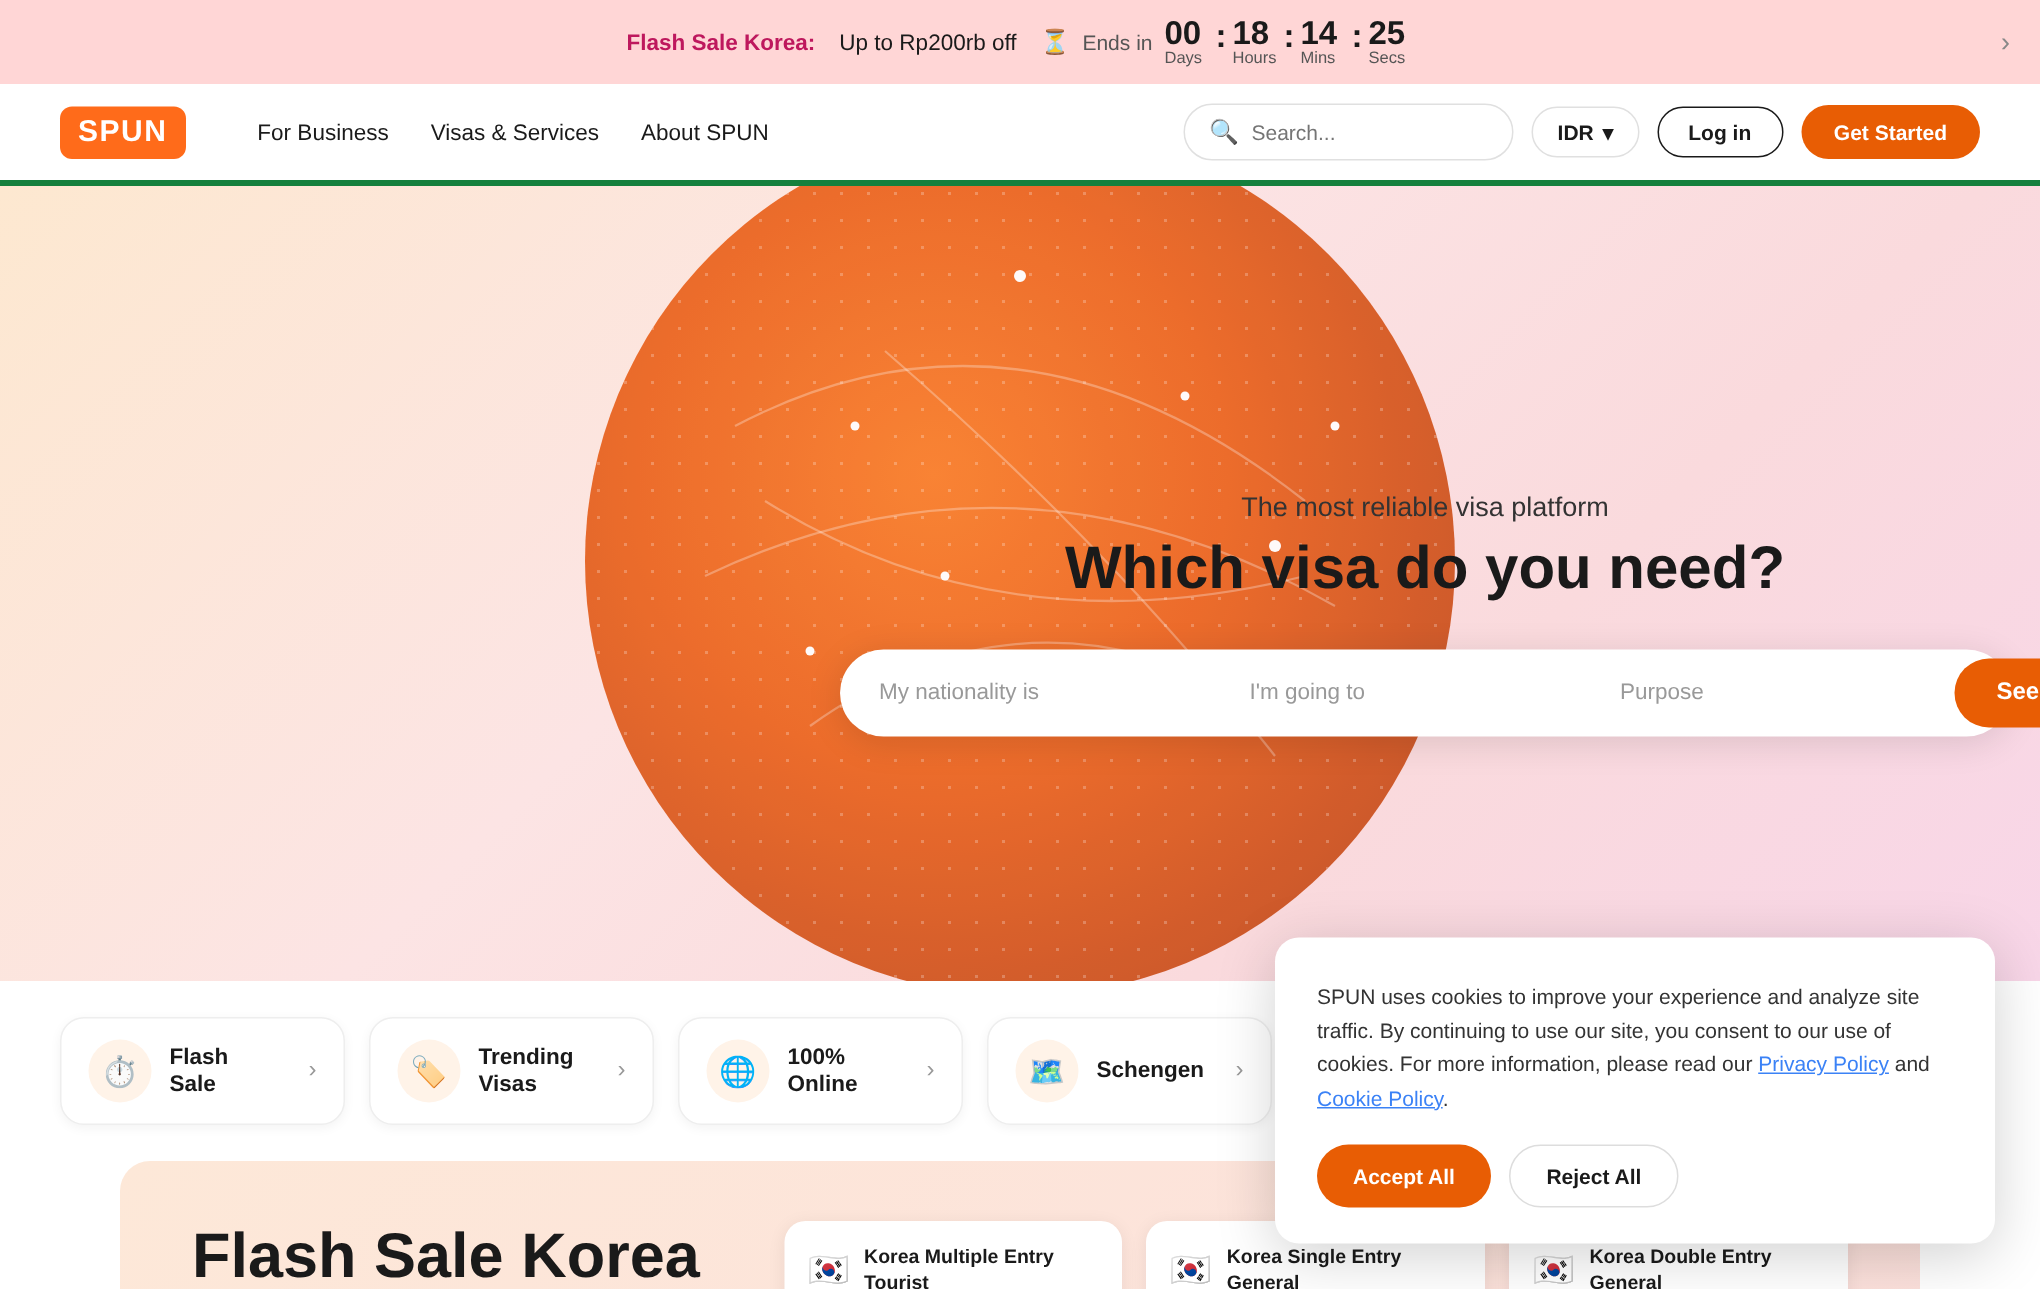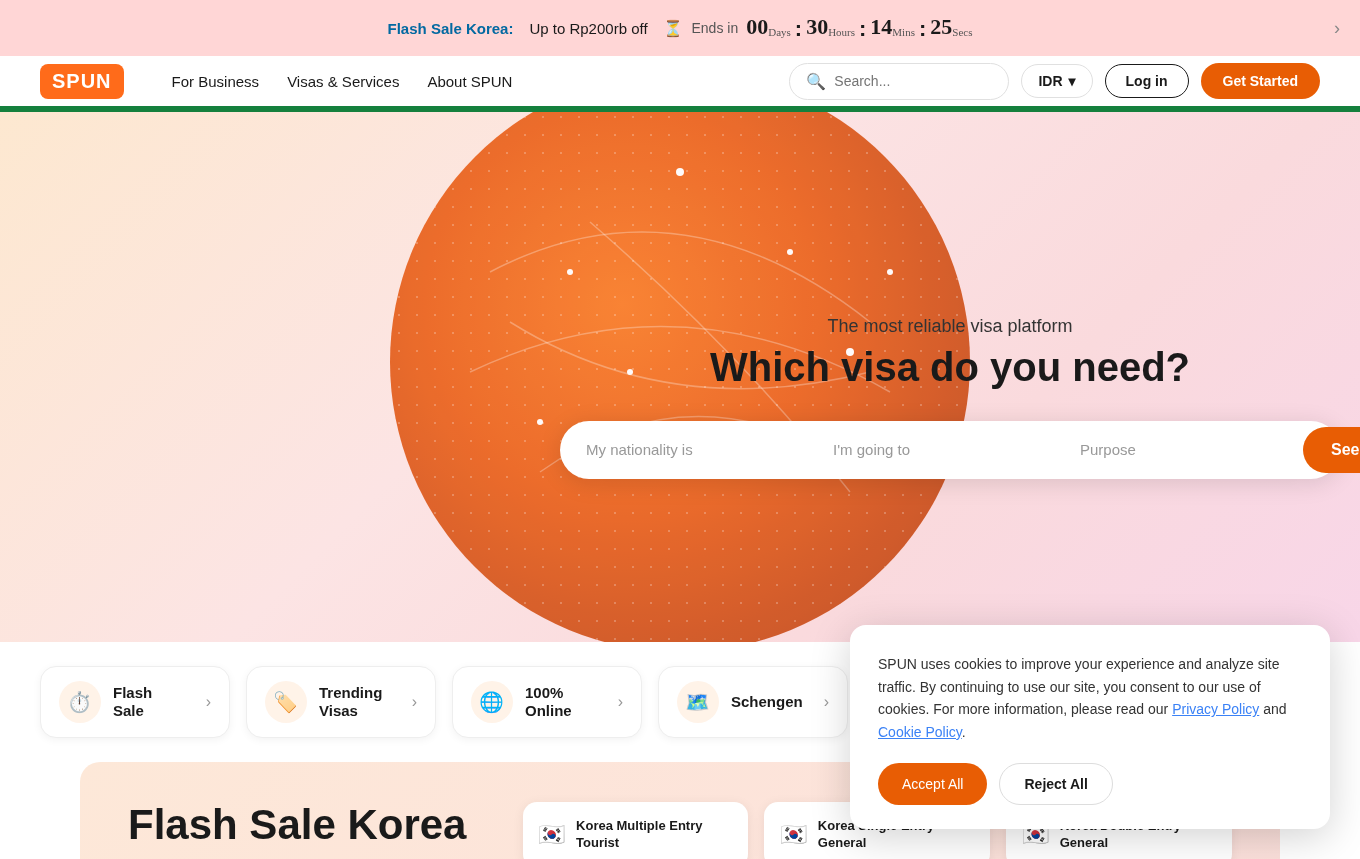--- a/index.html
+++ b/index.html
@@ -10,40 +10,40 @@
       background: #ffd6d6;
       display: flex;
       align-items: center;
       justify-content: center;
       padding: 10px 20px;
       gap: 16px;
       min-height: 56px;
       position: relative;
     }
     .flash-banner-text { font-size: 15px; color: #1a1a1a; }
-    .flash-banner-text strong { color: #0369a1; font-weight: 700; }
+    .flash-banner-text strong { color: #be185d; font-weight: 700; }
     .flash-banner-offer { font-size: 15px; color: #1a1a1a; }
     .flash-banner-countdown { display: flex; align-items: center; gap: 8px; }
     .flash-banner-countdown .hourglass { font-size: 16px; }
     .flash-banner-ends { font-size: 14px; color: #555; }
     .countdown-units { display: flex; gap: 4px; align-items: flex-start; }
-    .countdown-unit { display: flex; flex-direction: row; align-items: flex-end; min-width: 30px; font-family: Liberation Serif, serif; }
+    .countdown-unit { display: flex; flex-direction: column; align-items: flex-start; min-width: 30px; }
     .countdown-unit .num { font-size: 22px; font-weight: 700; color: #1a1a1a; line-height: 1; }
     .countdown-unit .lbl { font-size: 11px; color: #555; }
     .countdown-separator { font-size: 22px; font-weight: 700; color: #1a1a1a; line-height: 1; margin-top: 2px; }
     .banner-arrow { position: absolute; right: 20px; cursor: pointer; font-size: 18px; color: #888; }
 
     
     .navbar {
       display: flex;
       align-items: center;
       padding: 0 40px;
-      height: 56px;
+      height: 68px;
       background: #fff;
-      border-bottom: 6px solid #15803d;
+      border-bottom: 4px solid #15803d;
       gap: 32px;
     }
     .logo {
       background: #ff6b1a;
       color: #fff;
       font-weight: 900;
       font-size: 20px;
       padding: 6px 12px;
       border-radius: 8px;
       letter-spacing: 1px;
@@ -176,21 +176,21 @@
       position: fixed; bottom: 30px; right: 30px;
       background: #fff; border-radius: 16px;
       box-shadow: 0 8px 40px rgba(0,0,0,0.18);
       padding: 28px 28px 24px; max-width: 480px; z-index: 1000;
     }
     .cookie-text { font-size: 14px; color: #333; line-height: 1.6; margin-bottom: 20px; }
     .cookie-link { color: #3b82f6; text-decoration: underline; cursor: pointer; }
     .cookie-btns { display: flex; gap: 12px; }
     .accept-all-btn {
       background: #e85d04; color: #fff; border: none;
-      border-radius: 24px; padding: 12px 24px; font-size: 14px; font-weight: 400; cursor: pointer;
+      border-radius: 24px; padding: 12px 24px; font-size: 14px; font-weight: 700; cursor: pointer;
     }
     .reject-all-btn {
       background: #fff; color: #1a1a1a;
       border: 1.5px solid #ddd; border-radius: 24px;
       padding: 12px 24px; font-size: 14px; font-weight: 600; cursor: pointer;
     }
   </style>
 </head>
 <body>
 
@@ -202,21 +202,21 @@
   <div class="flash-banner-countdown">
     <span class="hourglass">⏳</span>
     <span class="flash-banner-ends">Ends in</span>
     <div class="countdown-units">
       <div class="countdown-unit">
         <span class="num">00</span>
         <span class="lbl">Days</span>
       </div>
       <span class="countdown-separator">:</span>
       <div class="countdown-unit">
-        <span class="num">30</span>
+        <span class="num">18</span>
         <span class="lbl">Hours</span>
       </div>
       <span class="countdown-separator">:</span>
       <div class="countdown-unit">
         <span class="num">14</span>
         <span class="lbl">Mins</span>
       </div>
       <span class="countdown-separator">:</span>
       <div class="countdown-unit">
         <span class="num">25</span>

